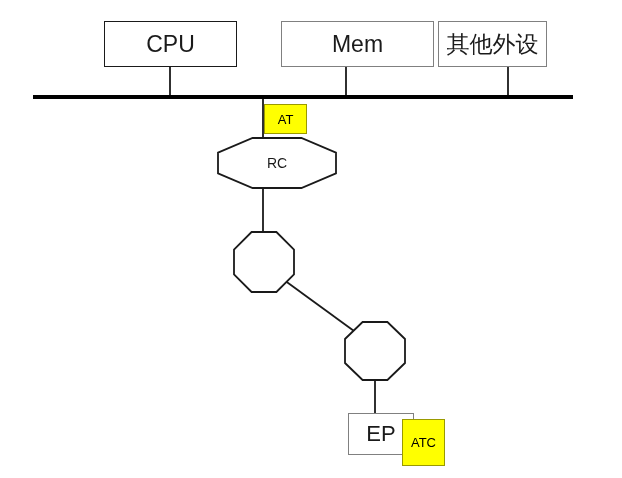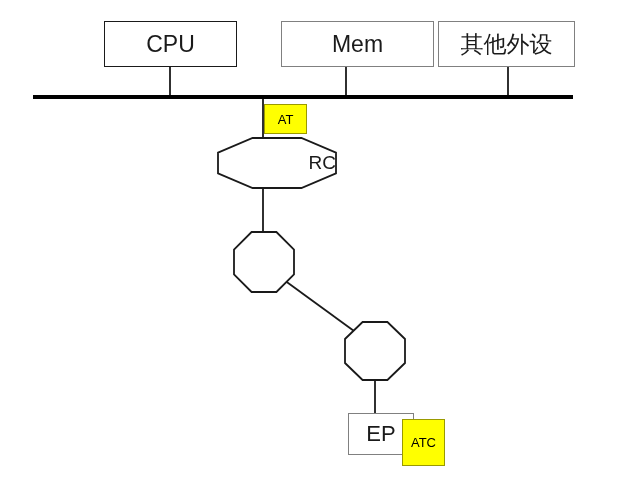--- a/index.html
+++ b/index.html
@@ -55,21 +55,21 @@
   .oct-label {
     position: absolute;
     display: flex;
     align-items: center;
     justify-content: center;
     color: #1a1a1a;
     white-space: nowrap;
     pointer-events: none;
   }
   .fs-top { font-size: 23px; }
-  .fs-oct { font-size: 19px; justify-content: flex-end; }
+  .fs-oct { font-size: 14px; }
   .fs-ep  { font-size: 22px; text-align: center; }
 </style>
 </head>
 <body>
 
 <div id="canvas">
 
   <svg class="wires" viewBox="0 0 622 478" xmlns="http://www.w3.org/2000/svg">
       <line x1="170" y1="67" x2="170" y2="97" stroke="#1a1a1a" stroke-width="1.8" stroke-linecap="butt"></line>
       <line x1="346" y1="67" x2="346" y2="97" stroke="#1a1a1a" stroke-width="1.8" stroke-linecap="butt"></line>
@@ -85,21 +85,21 @@
     </svg>
 
   <div class="node-box dark fs-top" style="left: 104px; top: 21px; width: 133px; height: 46px; z-index: 5;">
     <span>CPU</span>
   </div>
 
   <div class="node-box gray fs-top" style="left: 281px; top: 21px; width: 153px; height: 46px; z-index: 5;">
     <span>Mem</span>
   </div>
 
-  <div class="node-box gray fs-top" style="left: 438px; top: 21px; width: 137px; height: 46px; z-index: 5;">
+  <div class="node-box gray fs-top" style="left: 438px; top: 21px; width: 109px; height: 46px; z-index: 5;">
     <span>其他外设</span>
   </div>
 
   <div class="oct-label fs-oct" style="left: 218px; top: 138px; width: 118px; height: 50px; z-index: 5;">
     <span>RC</span>
   </div>
   <div class="oct-label fs-oct" style="left: 234px; top: 232px; width: 60px; height: 60px; z-index: 5;">
     <span></span>
   </div>
   <div class="oct-label fs-oct" style="left: 345px; top: 322px; width: 60px; height: 58px; z-index: 5;">

